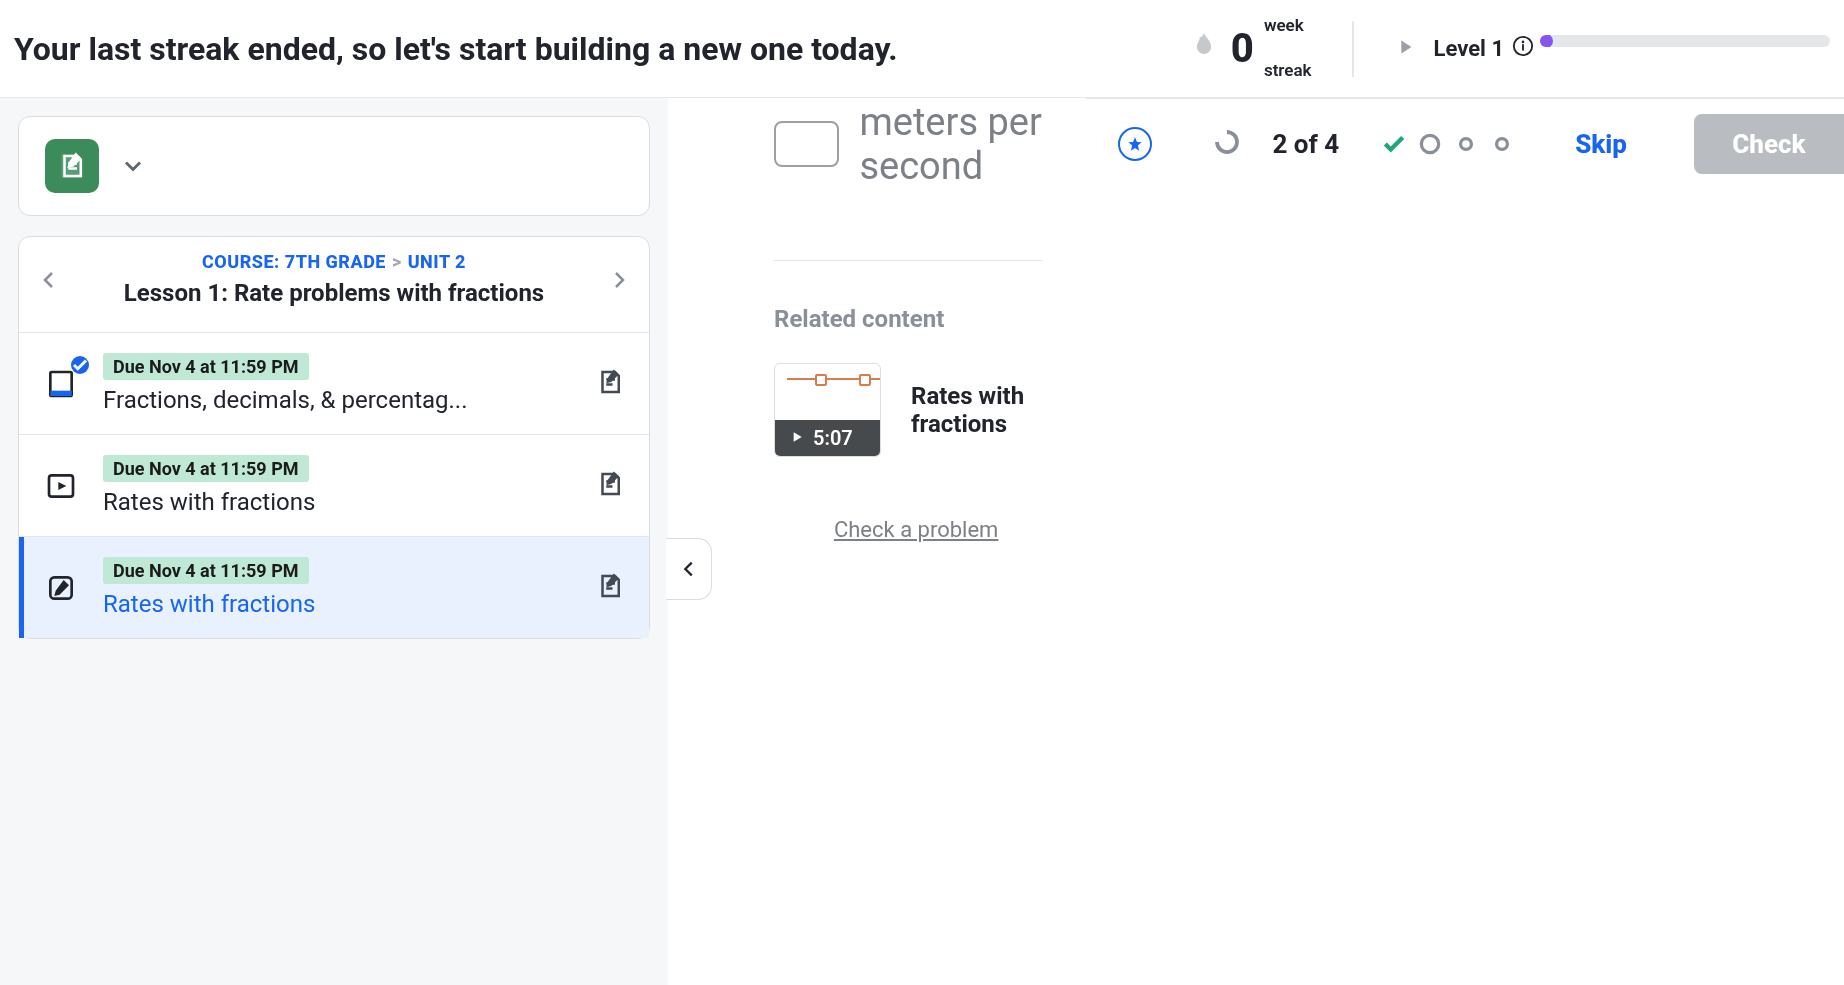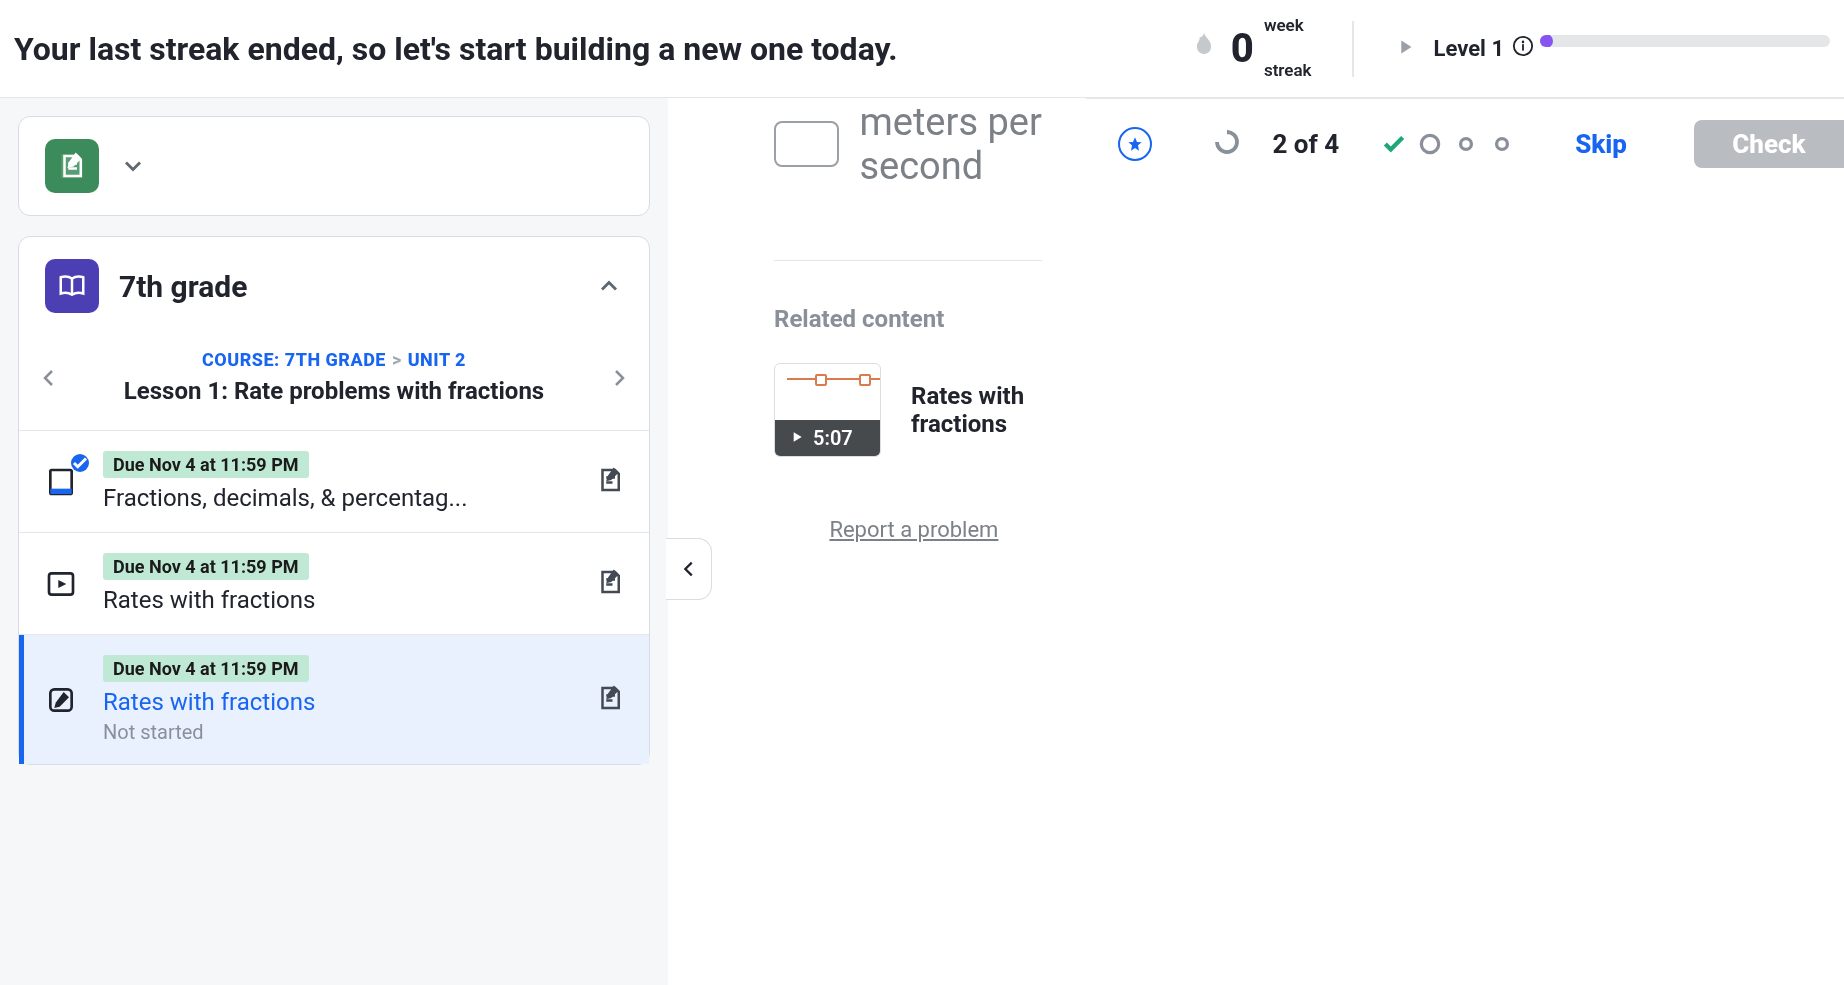--- a/index.html
+++ b/index.html
@@ -71,21 +71,21 @@
   
   .collapse{position:absolute;left:-2px;top:440px;width:46px;height:62px;background:#fff;border:1.5px solid #d9dce1;border-left:none;border-radius:0 14px 14px 0;display:flex;align-items:center;justify-content:center;cursor:pointer;}
   .collapse svg{width:22px;height:22px;stroke:#21242c;fill:none;stroke-width:2.5;}
   
   .footer{height:90px;border-top:1px solid #e4e6e8;display:flex;align-items:center;padding:0 0 0 26px;gap:30px;}
   .footer .spacer{flex:1;}
   .counter{font-size:26px;font-weight:700;}
   .prog-dots{display:flex;align-items:center;gap:10px;margin-left:12px;}
   .prog-dots svg{width:26px;height:26px;}
   .skip{font-size:26px;font-weight:800;color:#1865f2;cursor:pointer;margin-right:37px;}
-  .check{height:48px;min-width:150px;padding:0 30px;background:#b9bdc2;color:#fff;font-size:26px;font-weight:800;border:none;border-radius:8px 0 0 8px;display:flex;align-items:center;justify-content:center;}
+  .check{height:60px;min-width:150px;padding:0 30px;background:#b9bdc2;color:#fff;font-size:26px;font-weight:800;border:none;border-radius:8px 0 0 8px;display:flex;align-items:center;justify-content:center;}
   .aicon{width:34px;height:34px;border:2.5px solid #1865f2;border-radius:50%;display:flex;align-items:center;justify-content:center;cursor:pointer;margin-left:6px;}
   .aicon svg{width:16px;height:16px;fill:#1865f2;}
   .reload{cursor:pointer;}
   .reload svg{width:30px;height:30px;stroke:#8a9099;fill:none;stroke-width:3;}
   .check-badge{position:absolute;top:-8px;right:-8px;width:18px;height:18px;border-radius:50%;background:#1865f2;display:flex;align-items:center;justify-content:center;}
   .check-badge svg{width:10px;height:10px;fill:#fff;}
 </style>
 </head>
 <body>
 
@@ -145,32 +145,20 @@
               <path fill="#fff" d="M15 2l4 4-6 6-4 1 1-4z"></path>
             </svg>
         </div>
         <div class="chev"><svg viewBox="0 0 24 24">
               <path d="M6 9l6 6 6-6"></path>
             </svg></div>
       </div>
     </div>
 
     <div class="panel">
-      <div class="panel-head">
-        <div class="icon-box ib-purple">
-          <svg viewBox="0 0 24 24">
-              <path fill="none" stroke="#fff" stroke-width="2" d="M3 5c3-1 6-1 9 1 3-2 6-2 9-1v13c-3-1-6-1-9 1-3-2-6-2-9-1z"></path>
-              <path stroke="#fff" stroke-width="2" d="M12 6v13"></path>
-            </svg>
-        </div>
-        <div class="title">7th grade</div>
-        <div class="chev"><svg viewBox="0 0 24 24">
-              <path d="M6 15l6-6 6 6"></path>
-            </svg></div>
-      </div>
 
       <div class="course-nav">
         <div class="nav-btn">
             <svg viewBox="0 0 24 24">
               <path d="M15 5l-7 7 7 7"></path>
             </svg>
           </div>
         <div class="center">
           <div class="bc">
             <span>COURSE: 7TH GRADE</span><span class="gt">&gt;</span><span>UNIT 2</span>
@@ -230,21 +218,20 @@
         <div class="item active">
           <div class="pic">
             <svg viewBox="0 0 24 24">
                 <rect x="4" y="4" width="16" height="16" rx="3" fill="none" stroke="#21242c" stroke-width="2"></rect>
                 <path d="M14 6l4 4-7 7-4 1 1-4z" fill="#21242c"></path>
               </svg>
           </div>
           <div class="txts">
             <span class="due">Due Nov 4 at 11:59 PM</span>
             <div class="ititle">Rates with fractions</div>
-            <div class="status">Not started</div>
           </div>
           <div class="act"><svg viewBox="0 0 24 24">
                 <path d="M6 4h10l3 3v13H6z"></path>
                 <path d="M9 10h7M9 14h5"></path>
                 <path d="M15 2l4 4-6 6-4 1 1-4z" fill="#434a54" stroke="none"></path>
               </svg></div>
         </div>
       </div>
     </div>
   </div>
@@ -268,21 +255,21 @@
           <div class="tl"></div>
           <div class="strip">
             <span><svg viewBox="0 0 24 24">
                   <path d="M7 5v14l12-7z"></path>
                 </svg></span>
             <span>5:07</span>
           </div>
         </div>
         <div class="rel-title">Rates with fractions</div>
       </div>
-      <div class="report"><a>Report a problem</a></div>
+      <div class="report"><a>Check a problem</a></div>
     </div>
 
     <div class="footer">
       <div class="aicon">
           <svg viewBox="0 0 24 24">
             <path d="M12 2l3 7 7 .5-5.5 4.5L18 22l-6-4-6 4 1.5-8L2 9.5 9 9z"></path>
           </svg>
         </div>
       <div class="spacer"></div>
       <div class="reload"><svg viewBox="0 0 24 24">

